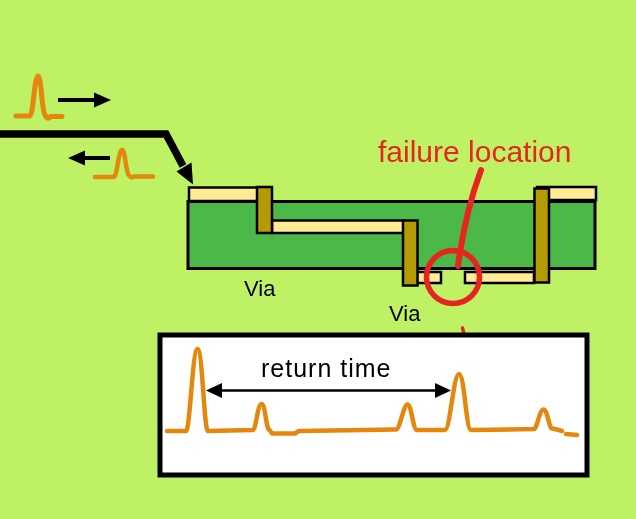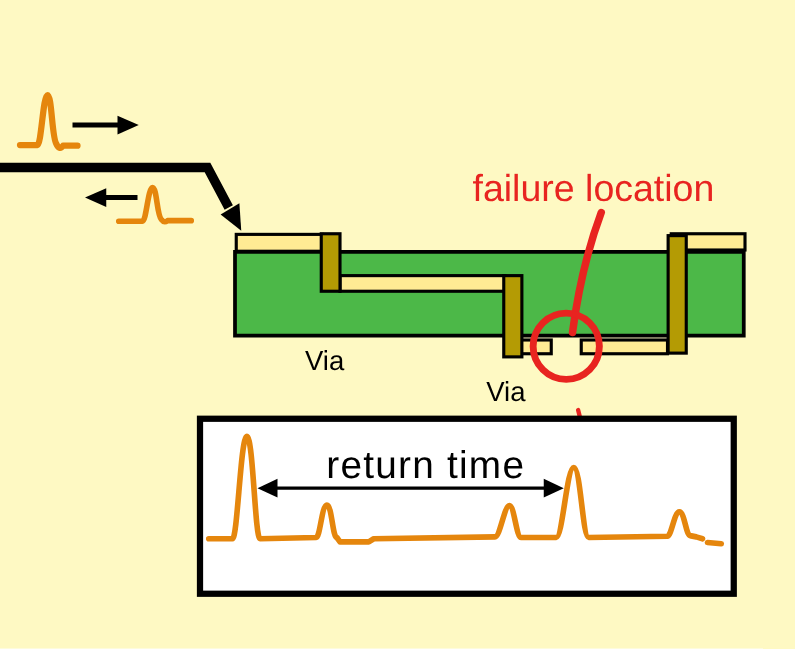--- a/index.html
+++ b/index.html
@@ -1,25 +1,25 @@
 <!DOCTYPE html>
 <html><head>
 <meta charset="utf-8">
 <style>
   html,body { margin:0; padding:0; background:#fff; }
   .stage {
-    position:relative; width:636px; height:519px; background:#fef9c3;
+    position:relative; width:636px; height:519px; background:#bef264;
     font-family:"Liberation Sans", sans-serif; overflow:hidden;
   }
   .stage svg { position:absolute; left:0; top:0; }
   .label { position:absolute; white-space:nowrap; line-height:1; color:#000; }
   .lbl-failure { left:378px; top:137px; font-size:30px; color:#e82420; }
   .lbl-via1    { left:244px; top:278px; font-size:22px; }
   .lbl-via2    { left:389px; top:303px; font-size:22px; }
-  .lbl-return  { left:261px; top:356px; font-size:31px; letter-spacing:1px; }
+  .lbl-return  { left:261px; top:356px; font-size:25px; letter-spacing:1px; }
   .lbl-time    { left:346px; top:485px; font-size:27px; }
   .outl  { stroke:#000; stroke-width:2.5; }
   .outl3 { stroke:#000; stroke-width:3; }
   .wave  { fill:none; stroke-linecap:round; stroke-linejoin:round; }
   .blk   { fill:#000; }
 </style>
 </head>
 <body>
 
 <div class="stage">

